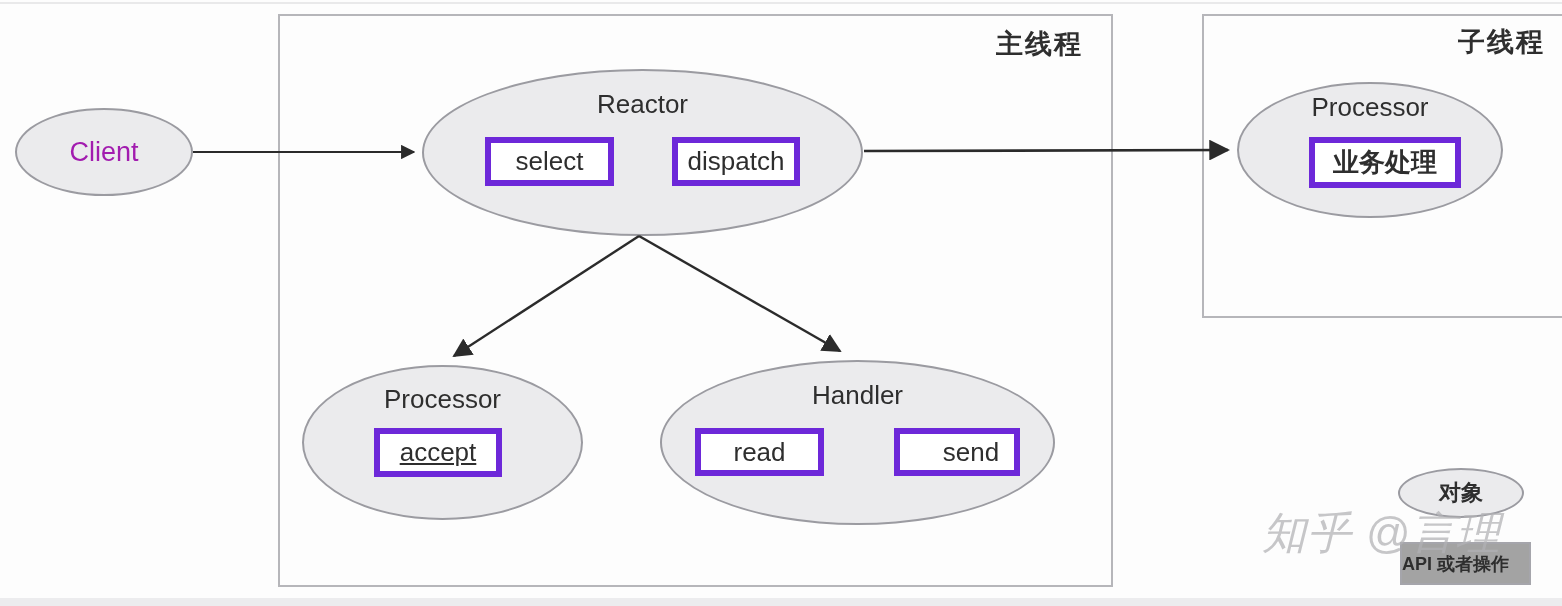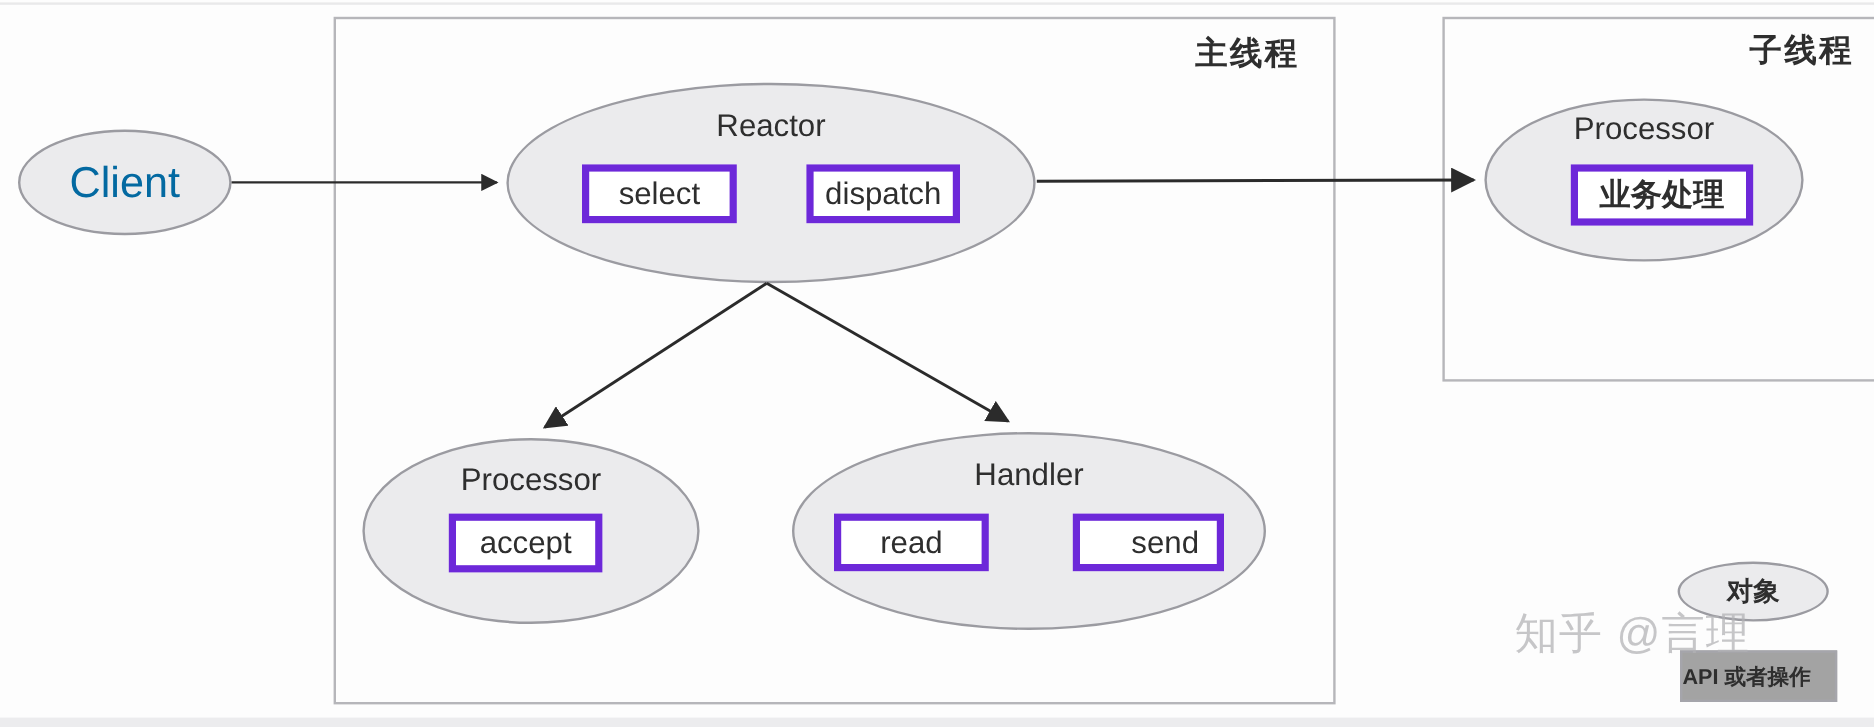--- a/index.html
+++ b/index.html
@@ -65,40 +65,40 @@
     position: absolute;
     left: 0;
     width: 100%;
     text-align: center;
     font-size: 26px;
     color: #2e2e2e;
   }
   .node-client {
     left: 15px; top: 108px; width: 178px; height: 88px;
     display: flex; align-items: center; justify-content: center;
-    font-size: 36px; color: #0369a1;
+    font-size: 27px; color: #a21caf;
   }
   .node-reactor   { left: 422px;  top: 69px;  width: 441px; height: 167px; }
   .node-acceptor  { left: 302px;  top: 365px; width: 281px; height: 155px; }
   .node-handler   { left: 660px;  top: 360px; width: 395px; height: 165px; }
   .node-processor { left: 1237px; top: 82px;  width: 266px; height: 136px; }
   .op-box {
     position: absolute;
     background: #ffffff;
     border: 6px solid #6d28d9;
     box-sizing: border-box;
     display: flex;
     align-items: center;
     justify-content: center;
     font-size: 26px;
     color: #2e2e2e;
   }
   .op-select   { left: 61px;  top: 66px; width: 129px; height: 49px; }
   .op-dispatch { left: 248px; top: 66px; width: 128px; height: 49px; }
-  .op-accept   { left: 70px;  top: 61px; width: 128px; height: 49px; }
+  .op-accept   { left: 70px;  top: 61px; width: 128px; height: 49px; text-decoration: underline; }
   .op-read     { left: 33px;  top: 66px; width: 129px; height: 48px; text-align: right; }
   .op-send     { left: 232px; top: 66px; width: 126px; height: 48px; padding-left: 28px; }
   .op-biz      { left: 70px;  top: 53px; width: 152px; height: 51px; font-weight: bold; }
   .legend-ellipse {
     position: absolute;
     left: 1398px; top: 468px; width: 126px; height: 50px;
     background: #ebebed;
     border: 2px solid #9b9ba1;
     border-radius: 50%;
     box-sizing: border-box;
@@ -112,26 +112,27 @@
     background: #a3a3a3;
     border: 2px solid #a5a5ab;
     box-sizing: border-box;
     display: flex; align-items: center; justify-content: flex-start;
     font-size: 18px; font-weight: bold; color: #2e2e2e;
     z-index: 2;
   }
   .watermark {
     position: absolute;
     left: 1262px; top: 504px;
-    font-size: 36px;
+    font-size: 44px;
     color: #b2b2b5;
     opacity: 0.72;
     white-space: nowrap;
     z-index: 6;
     letter-spacing: 1px;
+    font-style: italic;
   }
 </style>
 </head>
 <body>
 
 <div class="canvas">
 
   <div class="top-hairline"></div>
   <div class="bottom-strip"></div>
 

